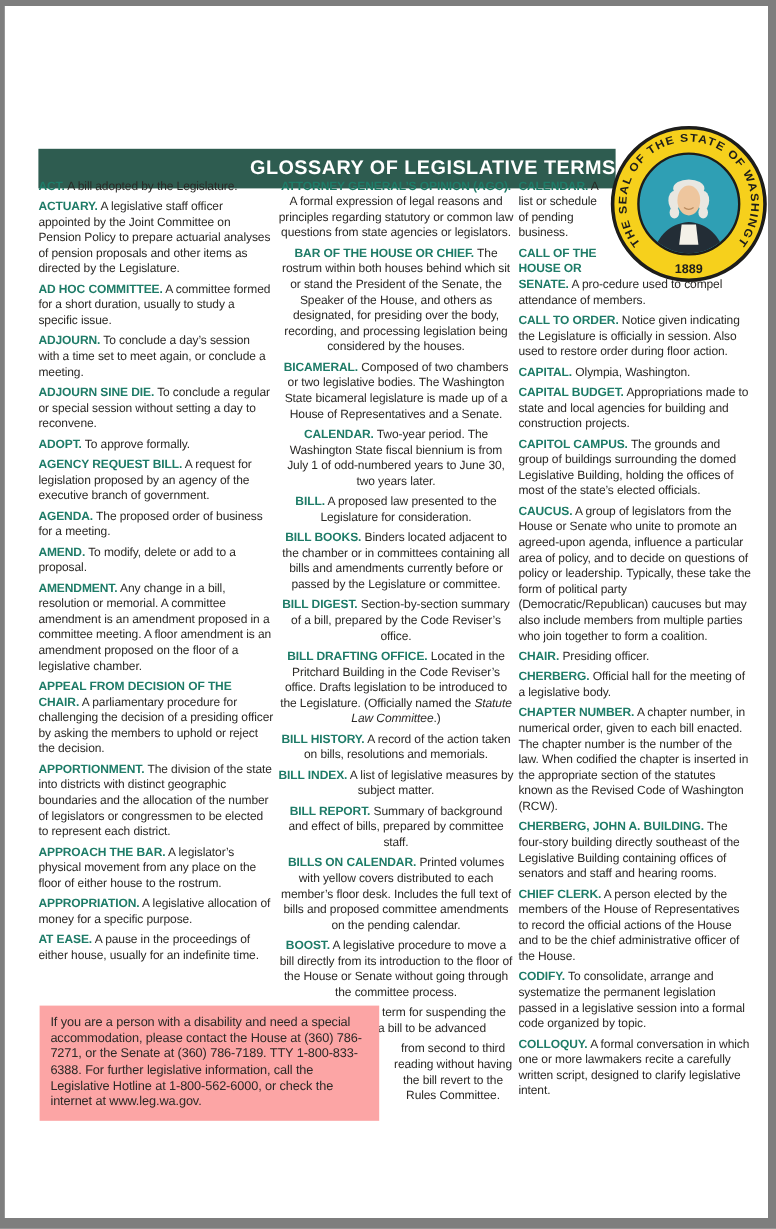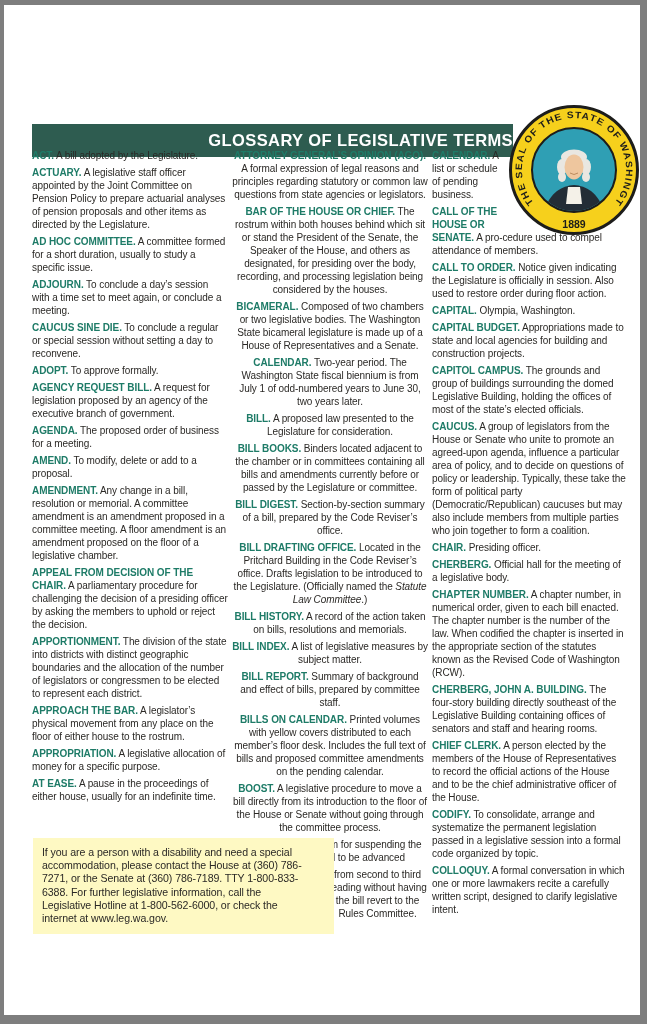--- a/index.html
+++ b/index.html
@@ -30,21 +30,21 @@
   }
   #col1{left:28px;width:196px;}
   #col2{left:228px;width:196px;text-align:center;}
   #col3{left:428px;width:194px;}
   .entry{margin:0 0 4px 0;}
   .term{color:#1e7b67;font-weight:bold;}
   .def-wrap{margin:0 0 4px 95px;width:101px;}
   .seal-spacer{float:right;width:117px;height:74px;margin:0 -2px 2px 6px;}
   .notice-box{
     position:absolute;left:29px;top:833px;width:265px;
-    background:#fef9c3;padding:8px 27px 9px 9px;
+    background:#fca5a5;padding:8px 9px 9px 9px;
     font-size:10.6px;line-height:13.2px;color:#2b2926;letter-spacing:-0.08px;
   }
 </style>
 </head>
 <body>
 
 <div class="page">
 
   <div class="header-bar">
     <h1>GLOSSARY OF LEGISLATIVE TERMS</h1>
@@ -77,21 +77,21 @@
       <textPath href="#ringPath" startOffset="0" textLength="252" lengthAdjust="spacingAndGlyphs">THE SEAL OF THE STATE OF WASHINGTON</textPath>
     </text>
     <text x="0" y="57.5" text-anchor="middle" font-size="10.5" font-weight="bold" fill="#1d1d1b" font-family="Liberation Sans, sans-serif">1889</text>
   </svg>
 
   <div class="col" id="col1">
       <p class="entry"><b class="term">ACT.</b> A bill adopted by the Legislature.</p>
       <p class="entry"><b class="term">ACTUARY.</b> A legislative staff officer appointed by the Joint Committee on Pension Policy to prepare actuarial analyses of pension proposals and other items as directed by the Legislature.</p>
       <p class="entry"><b class="term">AD HOC COMMITTEE.</b> A committee formed for a short duration, usually to study a specific issue.</p>
       <p class="entry"><b class="term">ADJOURN.</b> To conclude a day’s session with a time set to meet again, or conclude a meeting.</p>
-      <p class="entry"><b class="term">CAUCUS SINE DIE.</b> To conclude a regular or special session without setting a day to reconvene.</p>
+      <p class="entry"><b class="term">ADJOURN SINE DIE.</b> To conclude a regular or special session without setting a day to reconvene.</p>
       <p class="entry"><b class="term">ADOPT.</b> To approve formally.</p>
       <p class="entry"><b class="term">AGENCY REQUEST BILL.</b> A request for legislation proposed by an agency of the executive branch of government.</p>
       <p class="entry"><b class="term">AGENDA.</b> The proposed order of business for a meeting.</p>
       <p class="entry"><b class="term">AMEND.</b> To modify, delete or add to a proposal.</p>
       <p class="entry"><b class="term">AMENDMENT.</b> Any change in a bill, resolution or memorial. A committee amendment is an amendment proposed in a committee meeting. A floor amendment is an amendment proposed on the floor of a legislative chamber.</p>
       <p class="entry"><b class="term">APPEAL FROM DECISION OF THE CHAIR.</b> A parliamentary procedure for challenging the decision of a presiding officer by asking the members to uphold or reject the decision.</p>
       <p class="entry"><b class="term">APPORTIONMENT.</b> The division of the state into districts with distinct geographic boundaries and the allocation of the number of legislators or congressmen to be elected to represent each district.</p>
       <p class="entry"><b class="term">APPROACH THE BAR.</b> A legislator’s physical movement from any place on the floor of either house to the rostrum.</p>
       <p class="entry"><b class="term">APPROPRIATION.</b> A legislative allocation of money for a specific purpose.</p>
       <p class="entry"><b class="term">AT EASE.</b> A pause in the proceedings of either house, usually for an indefinite time.</p>

